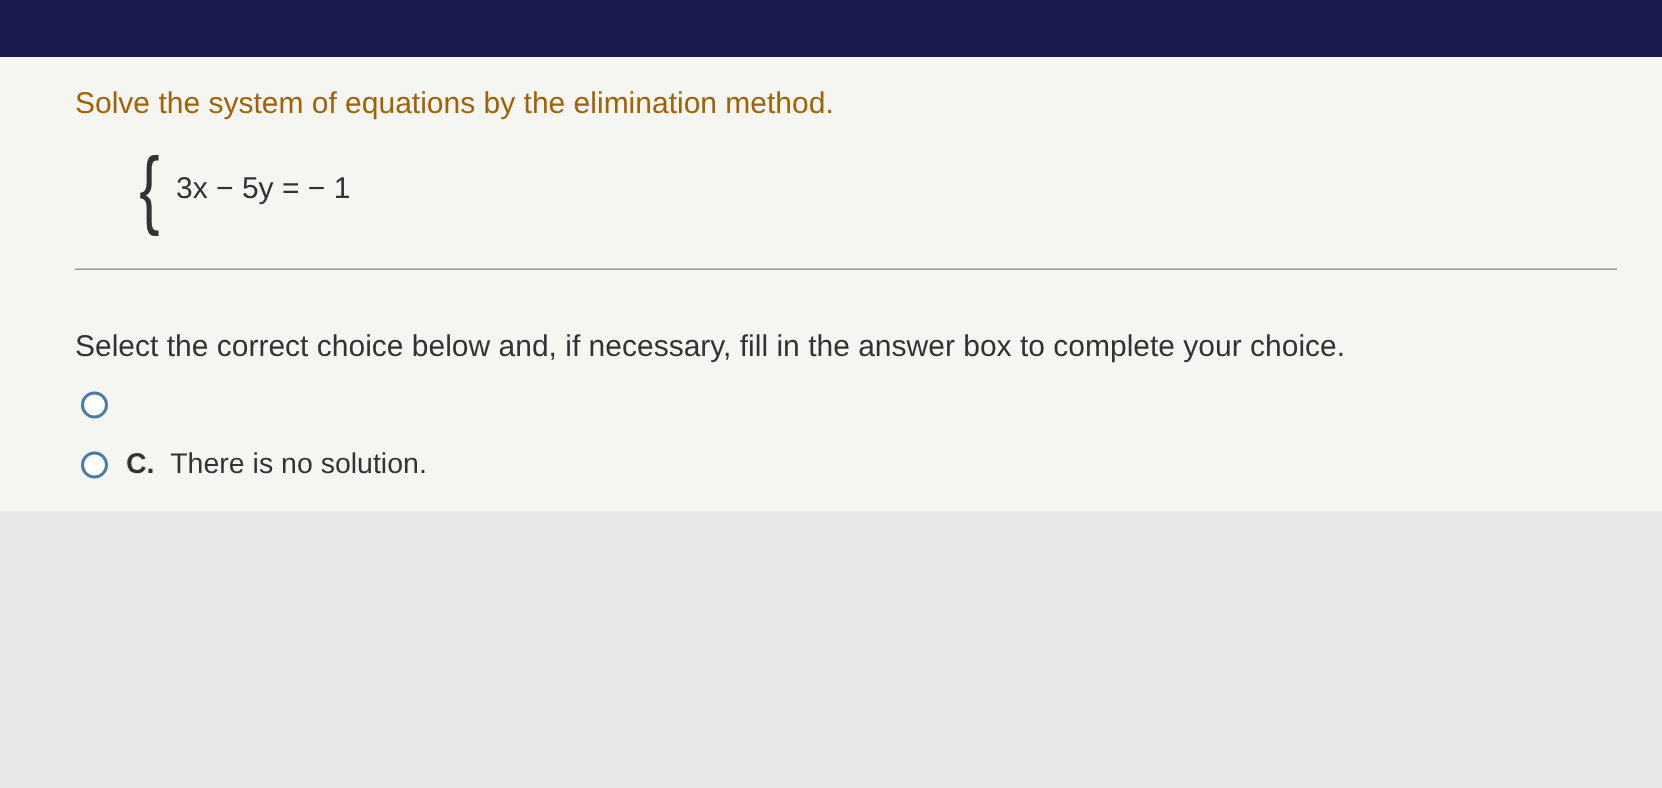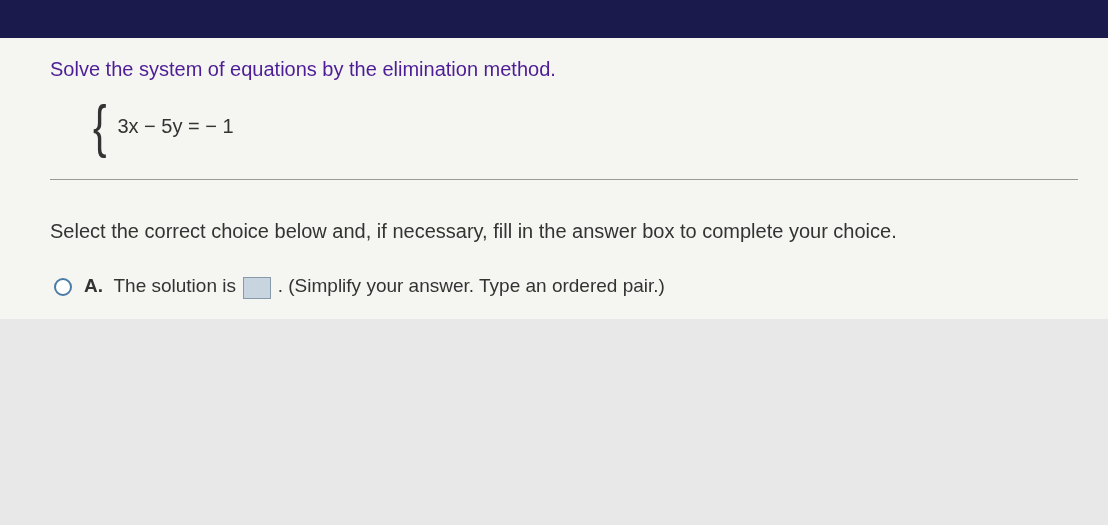--- a/index.html
+++ b/index.html
@@ -18,21 +18,21 @@
       background: #1a1a4d;
       height: 38px;
       width: 100%;
     }
     .content {
       padding: 20px 30px 20px 50px;
       background: #f5f5f2;
     }
     .question-text {
       font-size: 20px;
-      color: #4c1d95;
+      color: #a16207;
       margin-bottom: 22px;
     }
     .equation-system {
       display: flex;
       align-items: center;
       margin-left: 40px;
       margin-bottom: 30px;
     }
     .brace {
       font-size: 58px;
@@ -52,21 +52,21 @@
       white-space: pre;
     }
     .divider {
       border: none;
       border-top: 1px solid #999;
       margin: 0 0 40px 0;
     }
     .instruction {
       font-size: 20px;
       color: #333;
-      margin-bottom: 32px;
+      margin-bottom: 18px;
     }
     .choices {
       display: flex;
       flex-direction: column;
       gap: 20px;
       margin-left: 4px;
     }
     .choice {
       display: flex;
       align-items: center;
@@ -118,24 +118,25 @@
   </div>
 
   <hr class="divider">
 
   <div class="instruction">Select the correct choice below and, if necessary, fill in the answer box to complete your choice.</div>
 
   <div class="choices">
 
     <div class="choice">
       <div class="radio-circle"></div>
-      <div>
-        <span class="choice-label">A.</span>
-        <span class="choice-text">The solution is </span>
-        <span class="answer-box"></span>
-        <span class="choice-text"> . (Simplify your answer. Type an ordered pair.)</span>
-      </div>
     </div>
 
 
+    <div class="choice">
+      <div class="radio-circle"></div>
+      <div>
+        <span class="choice-label">C.</span>
+        <span class="choice-text">There is no solution.</span>
+      </div>
+    </div>
 
   </div>
 </div>
 
 </body></html>

